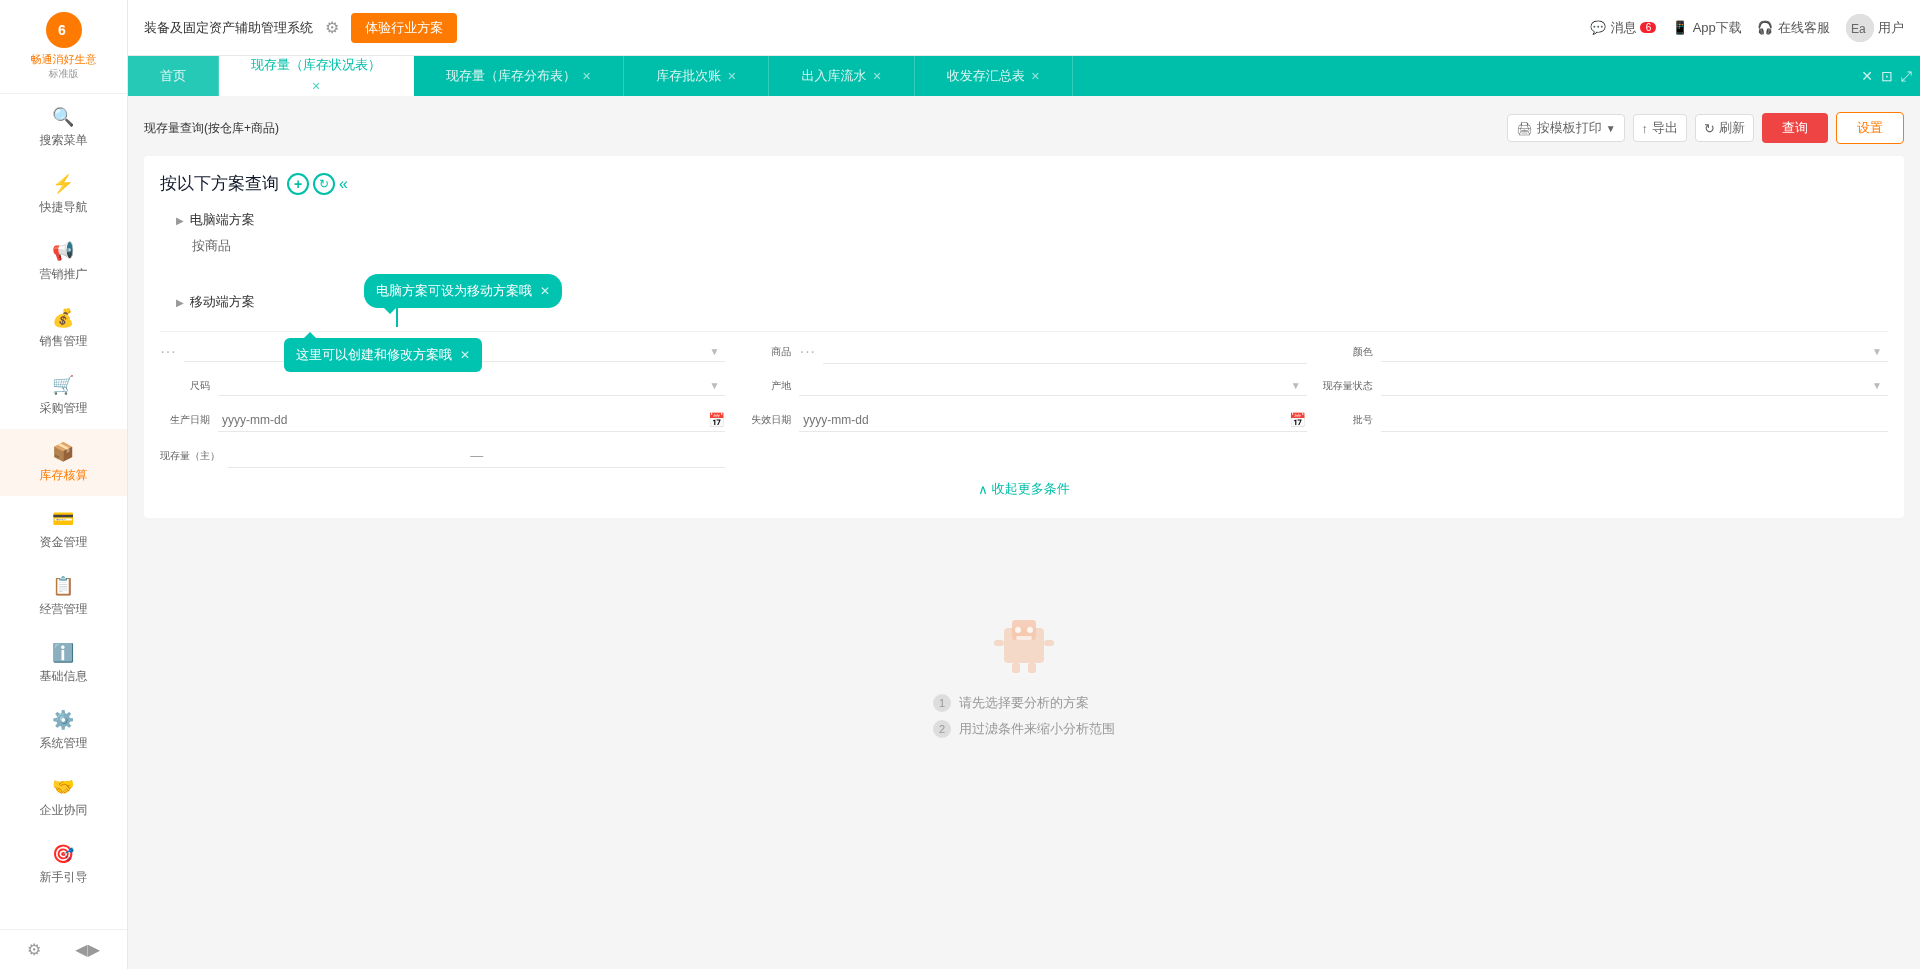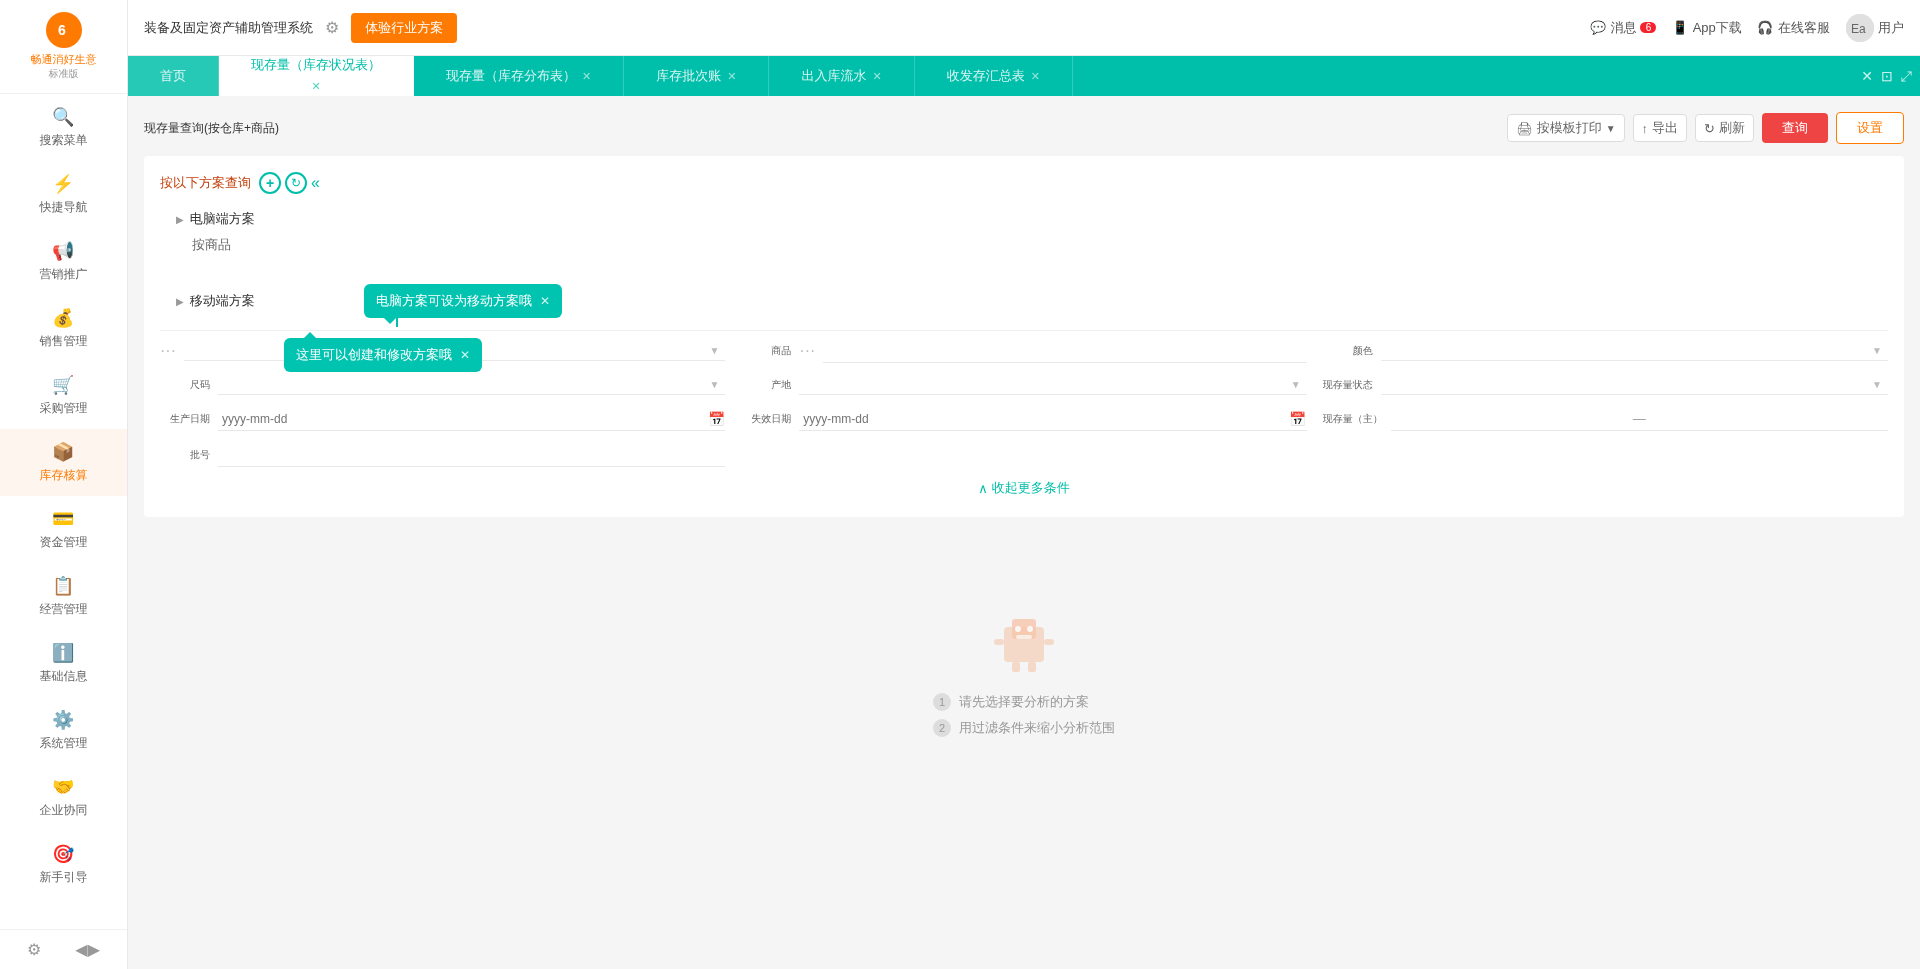--- a/index.html
+++ b/index.html
@@ -255,22 +255,22 @@
       position: relative;
     }
     .scheme-row {
       display: flex;
       align-items: center;
       gap: 8px;
       margin-bottom: 12px;
       position: relative;
     }
     .scheme-label {
-      color: #c2410c;
-      font-size: 13px;
+      color: #0f172a;
+      font-size: 17px;
       white-space: nowrap;
     }
     .scheme-actions {
       display: flex;
       align-items: center;
       gap: 4px;
     }
     .scheme-add-btn {
       width: 22px;
       height: 22px;
@@ -347,21 +347,22 @@
       white-space: nowrap;
       z-index: 100;
     }
     .tooltip-bubble::before {
       content: '';
       position: absolute;
       border: 6px solid transparent;
     }
     .tooltip-bubble-top {
       left: 220px;
-      top: 128px;
+      top: 118px;
+      border-radius: 14px;
     }
     .tooltip-bubble-top::before {
       bottom: -12px;
       left: 20px;
       border-top-color: #00c4b0;
     }
     .tooltip-bubble-bottom {
       left: 140px;
       top: 182px;
     }
@@ -778,31 +779,31 @@
           </div>
         </div>
         <div class="filter-item">
           <span class="filter-label">失效日期</span>
           <div class="filter-date">
             <input type="text" placeholder="yyyy-mm-dd" style="">
             <span class="date-icon">📅</span>
           </div>
         </div>
         <div class="filter-item">
+          <span class="filter-label">批号</span>
+          <input class="filter-input" type="text" style="">
+        </div>
+
+        <div class="filter-item">
           <span class="filter-label">现存量（主）</span>
           <div class="filter-range">
             <input type="text" style="">
             <span class="range-dash">—</span>
             <input type="text" style="">
           </div>
-        </div>
-
-        <div class="filter-item">
-          <span class="filter-label">批号</span>
-          <input class="filter-input" type="text" style="">
         </div>
       </div>
 
       <div class="collapse-row">
         <div class="collapse-btn">
           <span>∧</span>
           <span>收起更多条件</span>
         </div>
       </div>
     </div>

